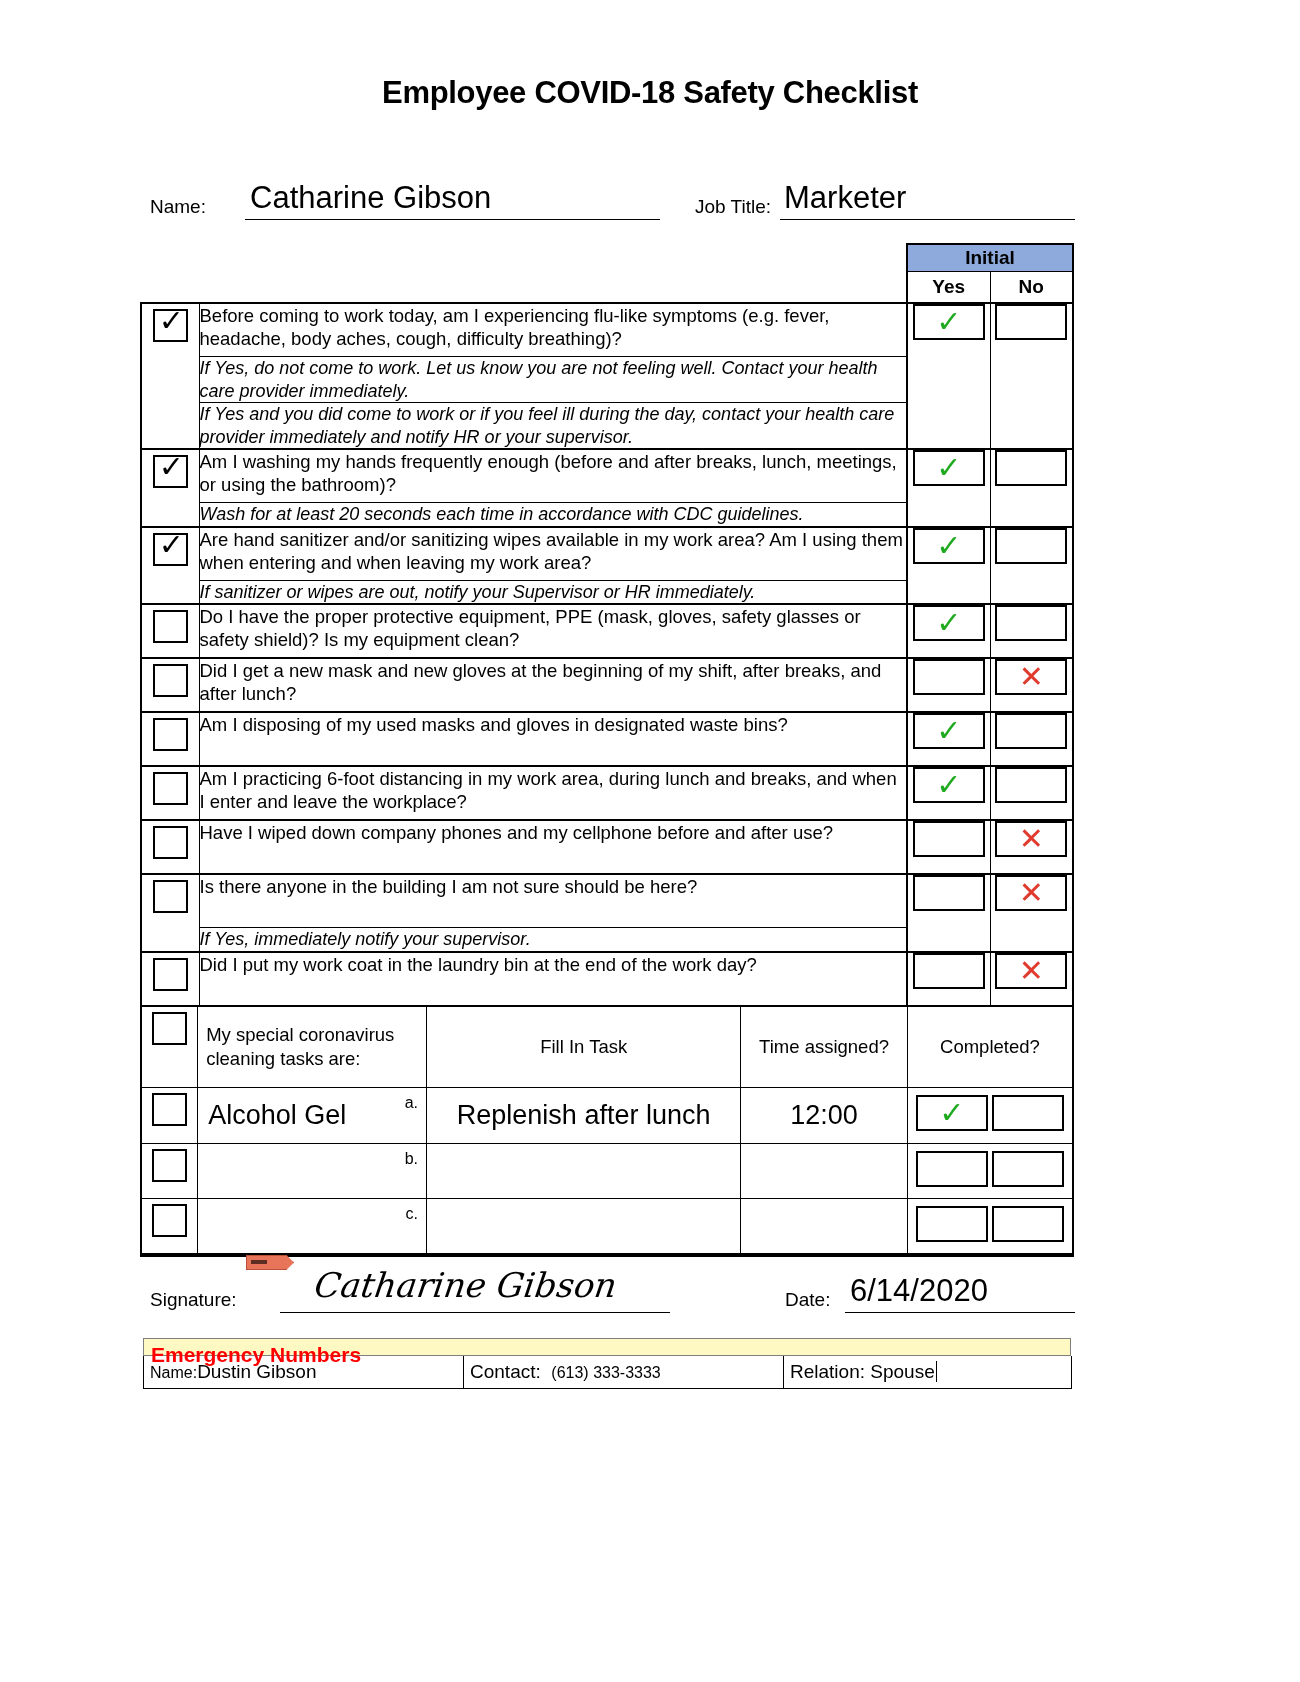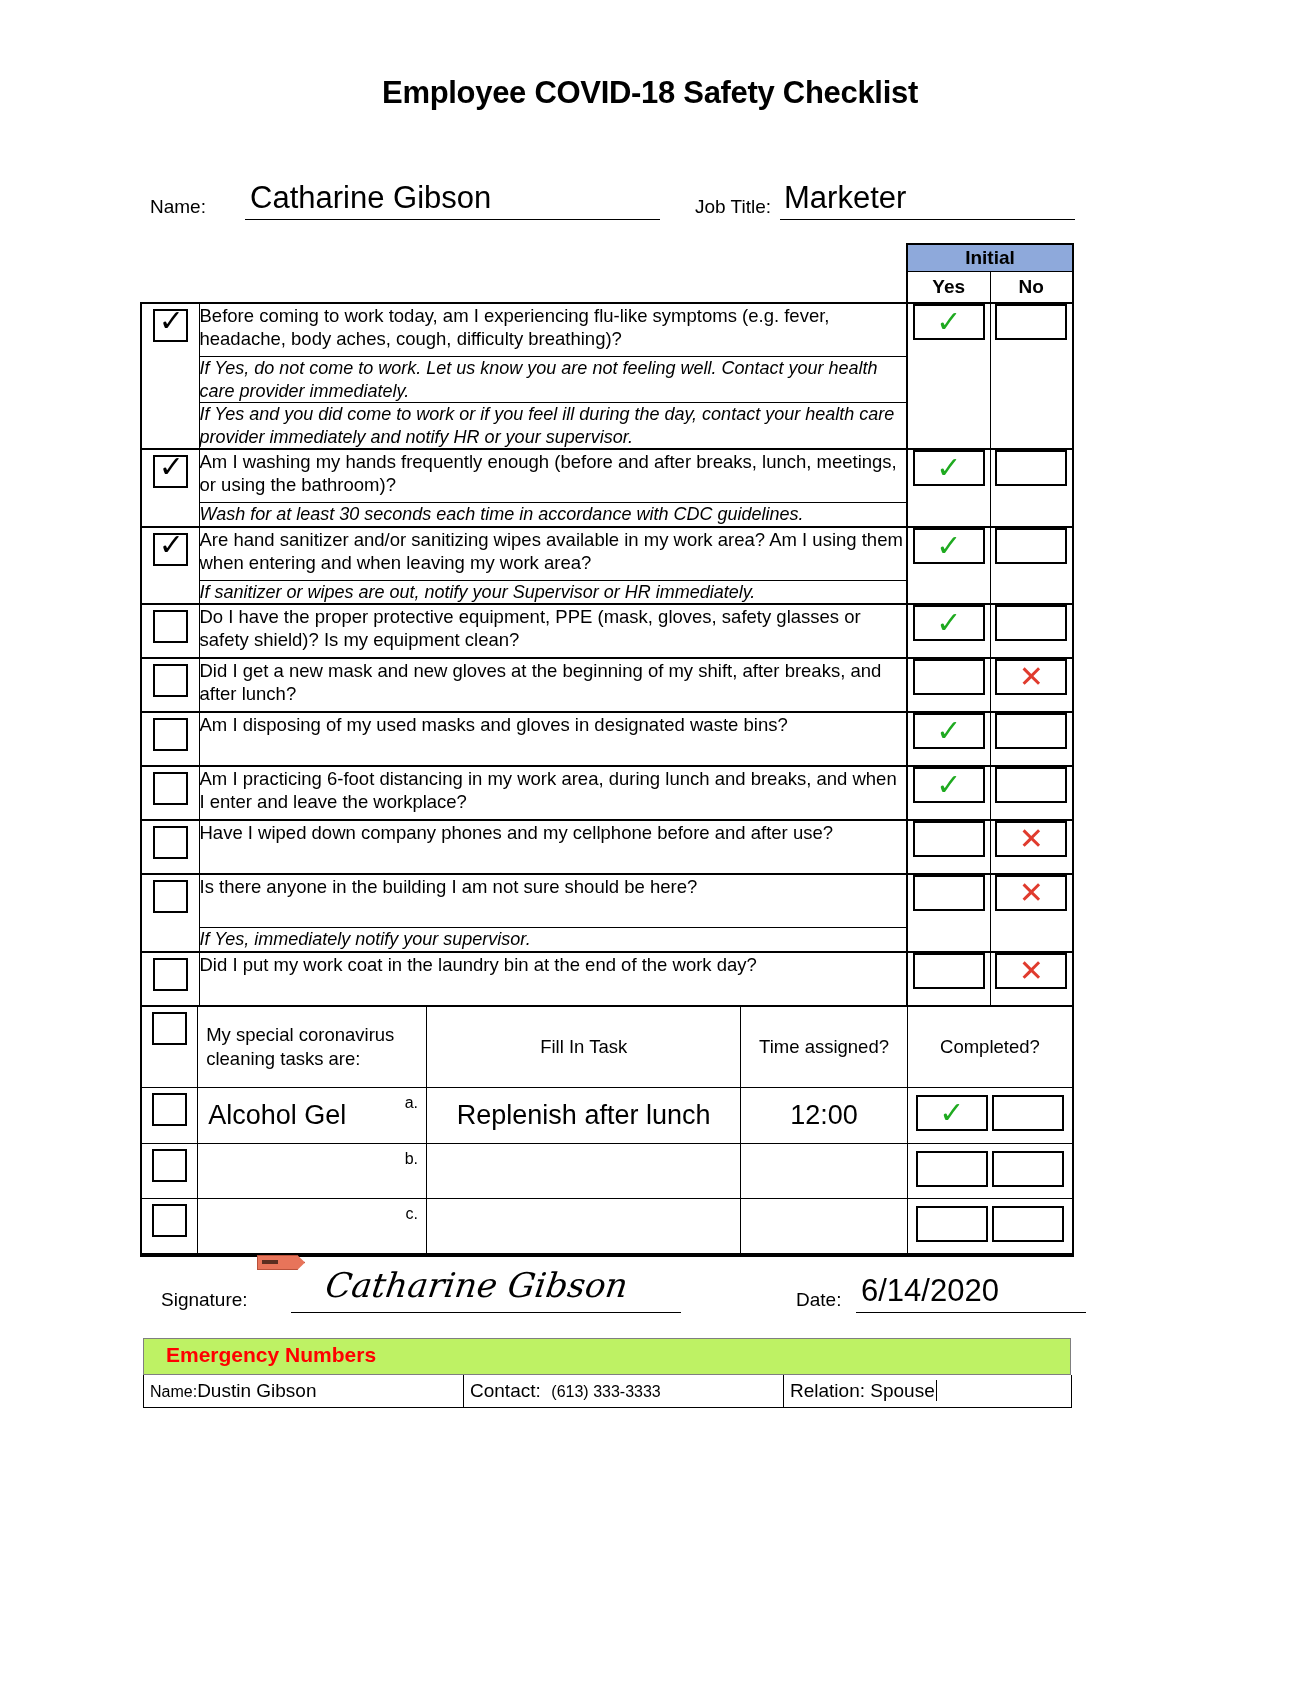--- a/index.html
+++ b/index.html
@@ -175,21 +175,21 @@
     left: 0; right: 0; top: 50%;
     transform: translateY(-52%);
     font-size: 30px;
     color: #e03b2e;
     font-family: "DejaVu Sans", sans-serif;
   }
 
   
   .sigrow {
     position: absolute;
-    left: 161px; top: 1255px;
+    left: 150px; top: 1255px;
     width: 925px;
     height: 60px;
   }
   .signature-script {
     position: absolute;
     font-family: "DejaVu Serif", serif;
     font-style: italic;
     font-size: 34px;
     white-space: nowrap;
     transform: skewX(-8deg);
@@ -210,28 +210,28 @@
     background: #5c2d20;
   }
 
   
   .emerg {
     position: absolute;
     left: 143px; top: 1338px;
     width: 928px;
   }
   .emerg-title {
-    background: #bef264;
+    background: #fef9c3;
     border: 1.5px solid #7f7f7f;
     color: #ff0000;
     font-weight: bold;
     font-size: 21px;
-    padding: 3px 22px;
+    padding: 3px 7px;
     box-sizing: border-box;
-    height: 37px;
+    height: 18px;
     line-height: 25px;
   }
   table.emergtbl {
     border-collapse: collapse;
     width: 928px;
     table-layout: fixed;
   }
   table.emergtbl td {
     border: 1.5px solid #000;
     border-top: none;
@@ -313,21 +313,21 @@
           <tr>
             <td class="notecell">If Yes and you did come to work or if you feel ill during the day, contact your health care provider immediately and notify HR or your supervisor.</td>
           </tr>
           <tr class="rowsep">
             <td class="chkcell" rowspan="2"><span class="bigbox"><span class="tick">✓</span></span></td>
             <td class="qcell" style="height: 52px;">Am I washing my hands frequently enough (before and after breaks, lunch, meetings, or using the bathroom)?</td>
             <td class="markcell" rowspan="2" style="border-right: 1.2px solid rgb(0, 0, 0);"><span class="ansbox"><span class="g">✓</span></span></td>
             <td class="markcell" rowspan="2" style="border-left: none;"><span class="ansbox"></span></td>
           </tr>
           <tr>
-            <td class="notecell">Wash for at least 30 seconds each time in accordance with CDC guidelines.</td>
+            <td class="notecell">Wash for at least 20 seconds each time in accordance with CDC guidelines.</td>
           </tr>
           <tr class="rowsep">
             <td class="chkcell" rowspan="2"><span class="bigbox"><span class="tick">✓</span></span></td>
             <td class="qcell" style="height: 52px;">Are hand sanitizer and/or sanitizing wipes available in my work area? Am I using them when entering and when leaving my work area?</td>
             <td class="markcell" rowspan="2" style="border-right: 1.2px solid rgb(0, 0, 0);"><span class="ansbox"><span class="g">✓</span></span></td>
             <td class="markcell" rowspan="2" style="border-left: none;"><span class="ansbox"></span></td>
           </tr>
           <tr>
             <td class="notecell">If sanitizer or wipes are out, notify your Supervisor or HR immediately.</td>
           </tr>

